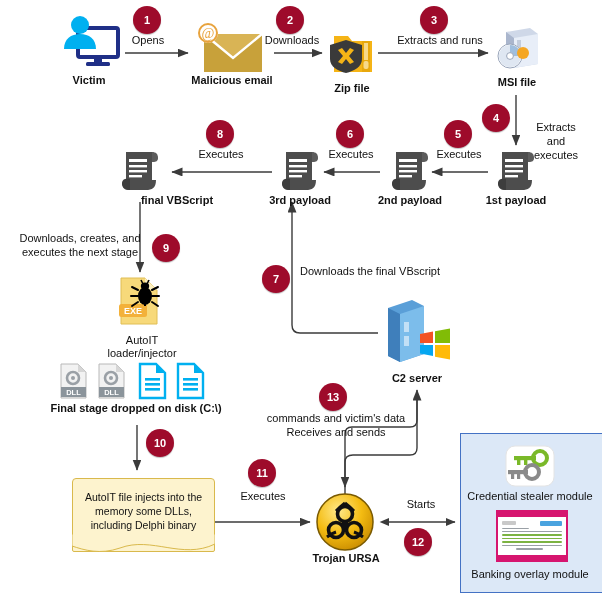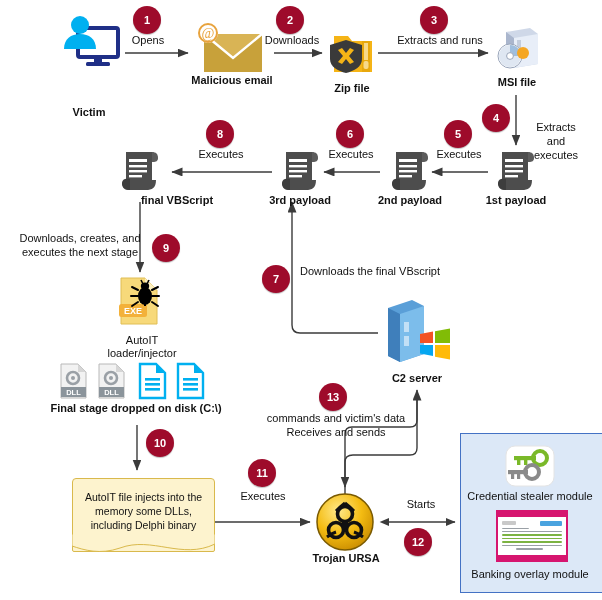--- a/index.html
+++ b/index.html
@@ -94,21 +94,21 @@
 
   <div class="node" style="left:56px;top:14px;width:66px;height:58px;">
     <svg width="66" height="58" viewBox="0 0 66 58">
       <rect x="22" y="14" width="40" height="29" rx="2" fill="none" stroke="#1f2f87" stroke-width="4"></rect>
       <rect x="38" y="43" width="8" height="6" fill="#1f2f87"></rect>
       <rect x="30" y="48" width="24" height="4" rx="1.5" fill="#1f2f87"></rect>
       <circle cx="24" cy="11" r="9" fill="#00b0f0"></circle>
       <path d="M8,35 C8,25 15,20 24,20 C33,20 40,25 40,35 Z" fill="#00b0f0"></path>
     </svg>
   </div>
-  <div class="cap" style="left:56px;top:74px;width:66px;margin-top:32px;">Victim</div>
+  <div class="cap" style="left:56px;top:74px;width:66px;">Victim</div>
 
   <div class="badge" style="left:133px;top:6px;">1</div>
   <div class="lbl" style="left:120px;top:34px;width:56px;">Opens</div>
 
   <div class="node" style="left:190px;top:22px;width:84px;height:52px;">
     <svg width="84" height="52" viewBox="0 0 84 52">
       <rect x="14" y="12" width="58" height="38" fill="#c8a13a"></rect>
       <path d="M14,12 L43,36 L72,12 Z" fill="#d9b455"></path>
       <path d="M14,12 L43,36 L72,12" fill="none" stroke="#ffffff" stroke-width="2.4"></path>
       <circle cx="18" cy="11" r="10" fill="#ffffff"></circle>

